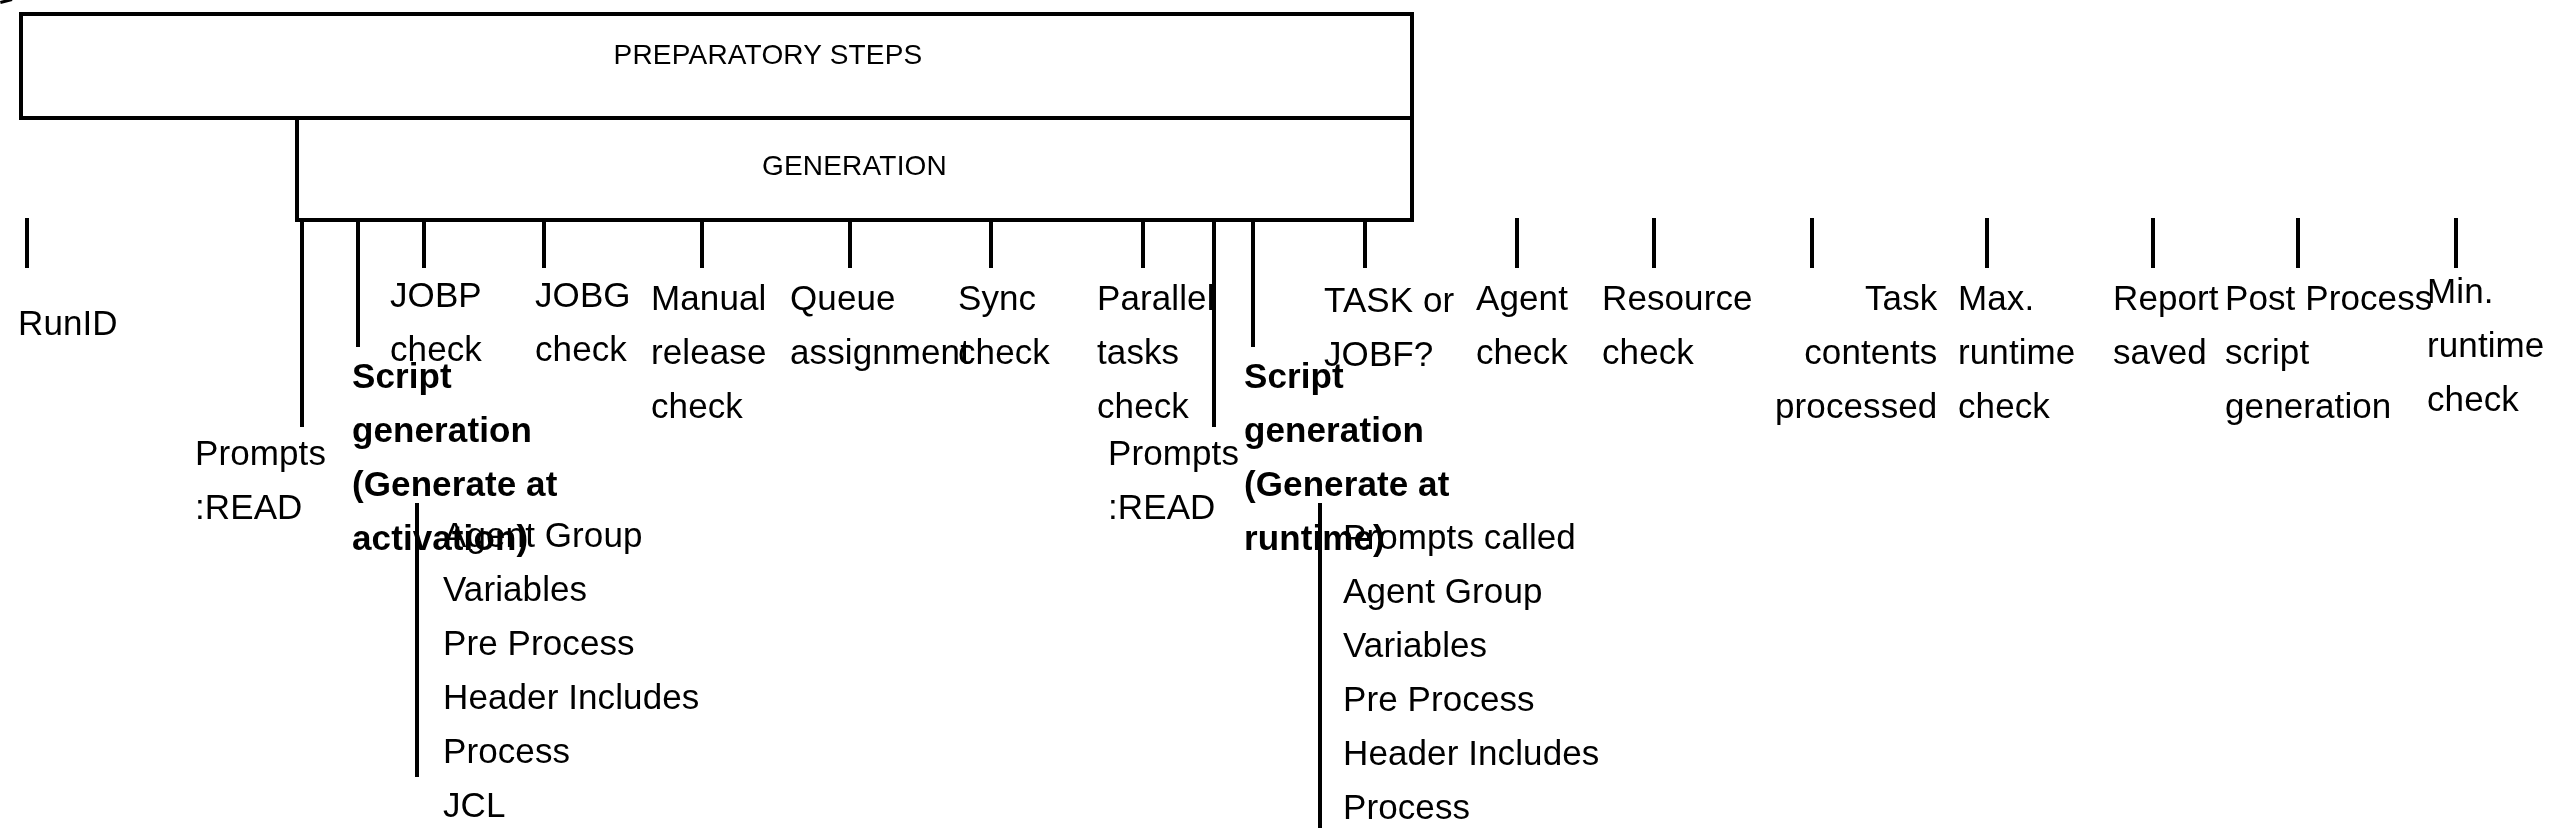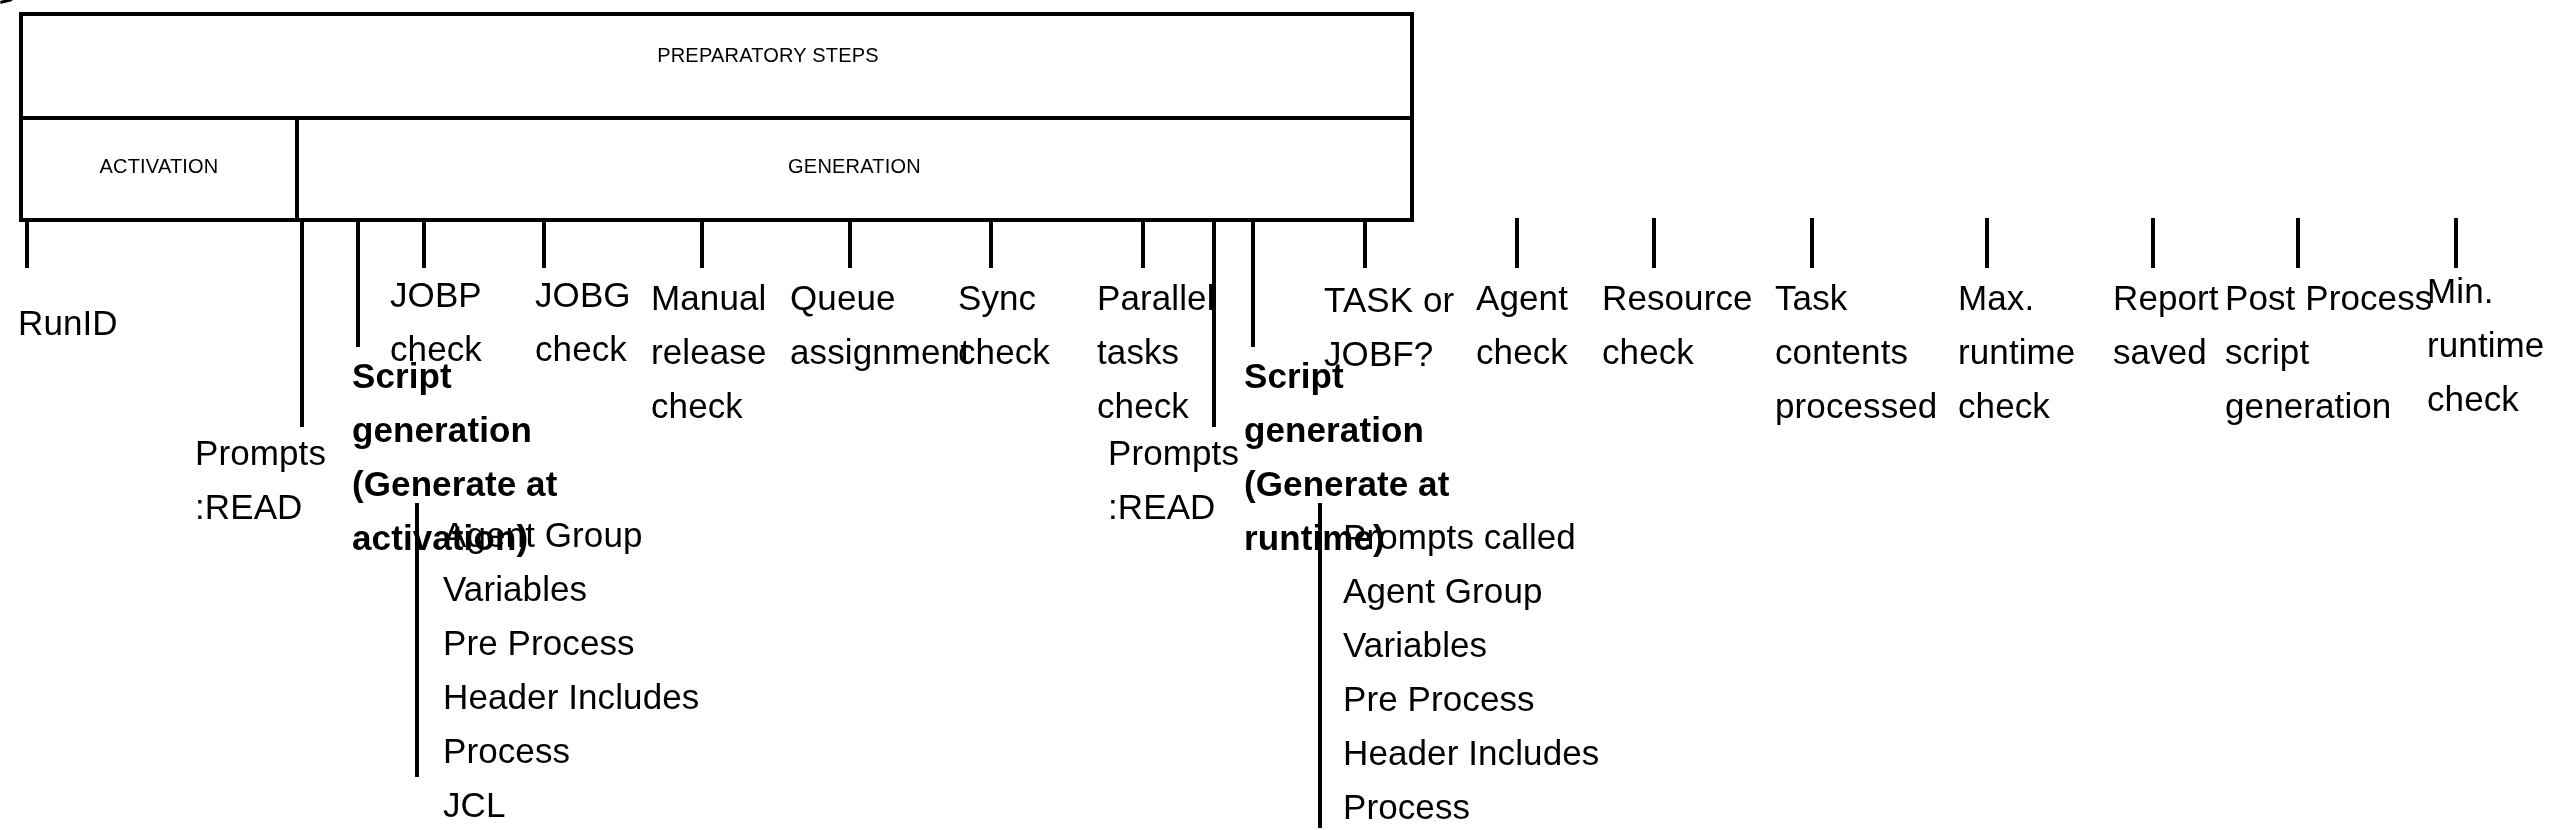--- a/index.html
+++ b/index.html
@@ -13,21 +13,21 @@
   }
   
   .hbox{
     position:absolute;
     box-sizing:border-box;
     border:4px solid #000;
     display:flex;
     justify-content:center;
     align-items:flex-start;
     text-align:center;
-    font-size:20px;
+    font-size:28px;
     line-height:38px;
     white-space:pre-line;
     letter-spacing:0.2px;
   }
   #box-prep{left:19px;top:12px;width:1395px;height:108px;padding:20px 0 0 103px;}
   #box-taskruns{left:1410px;top:12px;width:675px;height:108px;padding-top:15px;}
   #box-activation{left:19px;top:116px;width:280px;height:106px;padding-top:27px;}
   #box-generation{left:295px;top:116px;width:1119px;height:106px;padding-top:27px;}
   #box-processing{left:1410px;top:116px;width:675px;height:106px;padding-top:27px;}
   #box-completion{left:2081px;top:116px;width:397px;height:106px;padding-top:27px;}
@@ -60,23 +60,20 @@
 <body>
 
 <div class="canvas">
 
   <div id="corner-artifact"></div>
 
   <div class="hbox" id="box-prep">
     <span>PREPARATORY STEPS</span>
   </div>
 
-  <div class="hbox" id="box-activation">
-    <span>ACTIVATION</span>
-  </div>
   <div class="hbox" id="box-generation">
     <span>GENERATION</span>
   </div>
 
   <div id="drops">
       <div class="vline" style="left: 25px; top: 218px; height: 50px;"></div>
       <div class="label" style="left: 18px; top: 296px;">RunID</div>
       <div class="vline" style="left: 300px; top: 218px; height: 209px;"></div>
       <div class="label" style="left: 195px; top: 426px;">Prompts
 :READ</div>
@@ -116,21 +113,21 @@
       <div class="vline" style="left: 1363px; top: 218px; height: 50px;"></div>
       <div class="label" style="left: 1324px; top: 273px;">TASK or
 JOBF?</div>
       <div class="vline" style="left: 1515px; top: 218px; height: 50px;"></div>
       <div class="label" style="left: 1476px; top: 271px;">Agent
 check</div>
       <div class="vline" style="left: 1652px; top: 218px; height: 50px;"></div>
       <div class="label" style="left: 1602px; top: 271px;">Resource
 check</div>
       <div class="vline" style="left: 1810px; top: 218px; height: 50px;"></div>
-      <div class="label" style="left: 1775px; top: 271px;">Task
+      <div class="label" style="left: 1775px; top: 271px; text-align: right;">Task
 contents
 processed</div>
       <div class="vline" style="left: 1985px; top: 218px; height: 50px;"></div>
       <div class="label" style="left: 1958px; top: 271px;">Max.
 runtime
 check</div>
       <div class="vline" style="left: 2151px; top: 218px; height: 50px;"></div>
       <div class="label" style="left: 2113px; top: 271px;">Report
 saved</div>
       <div class="vline" style="left: 2296px; top: 218px; height: 50px;"></div>

